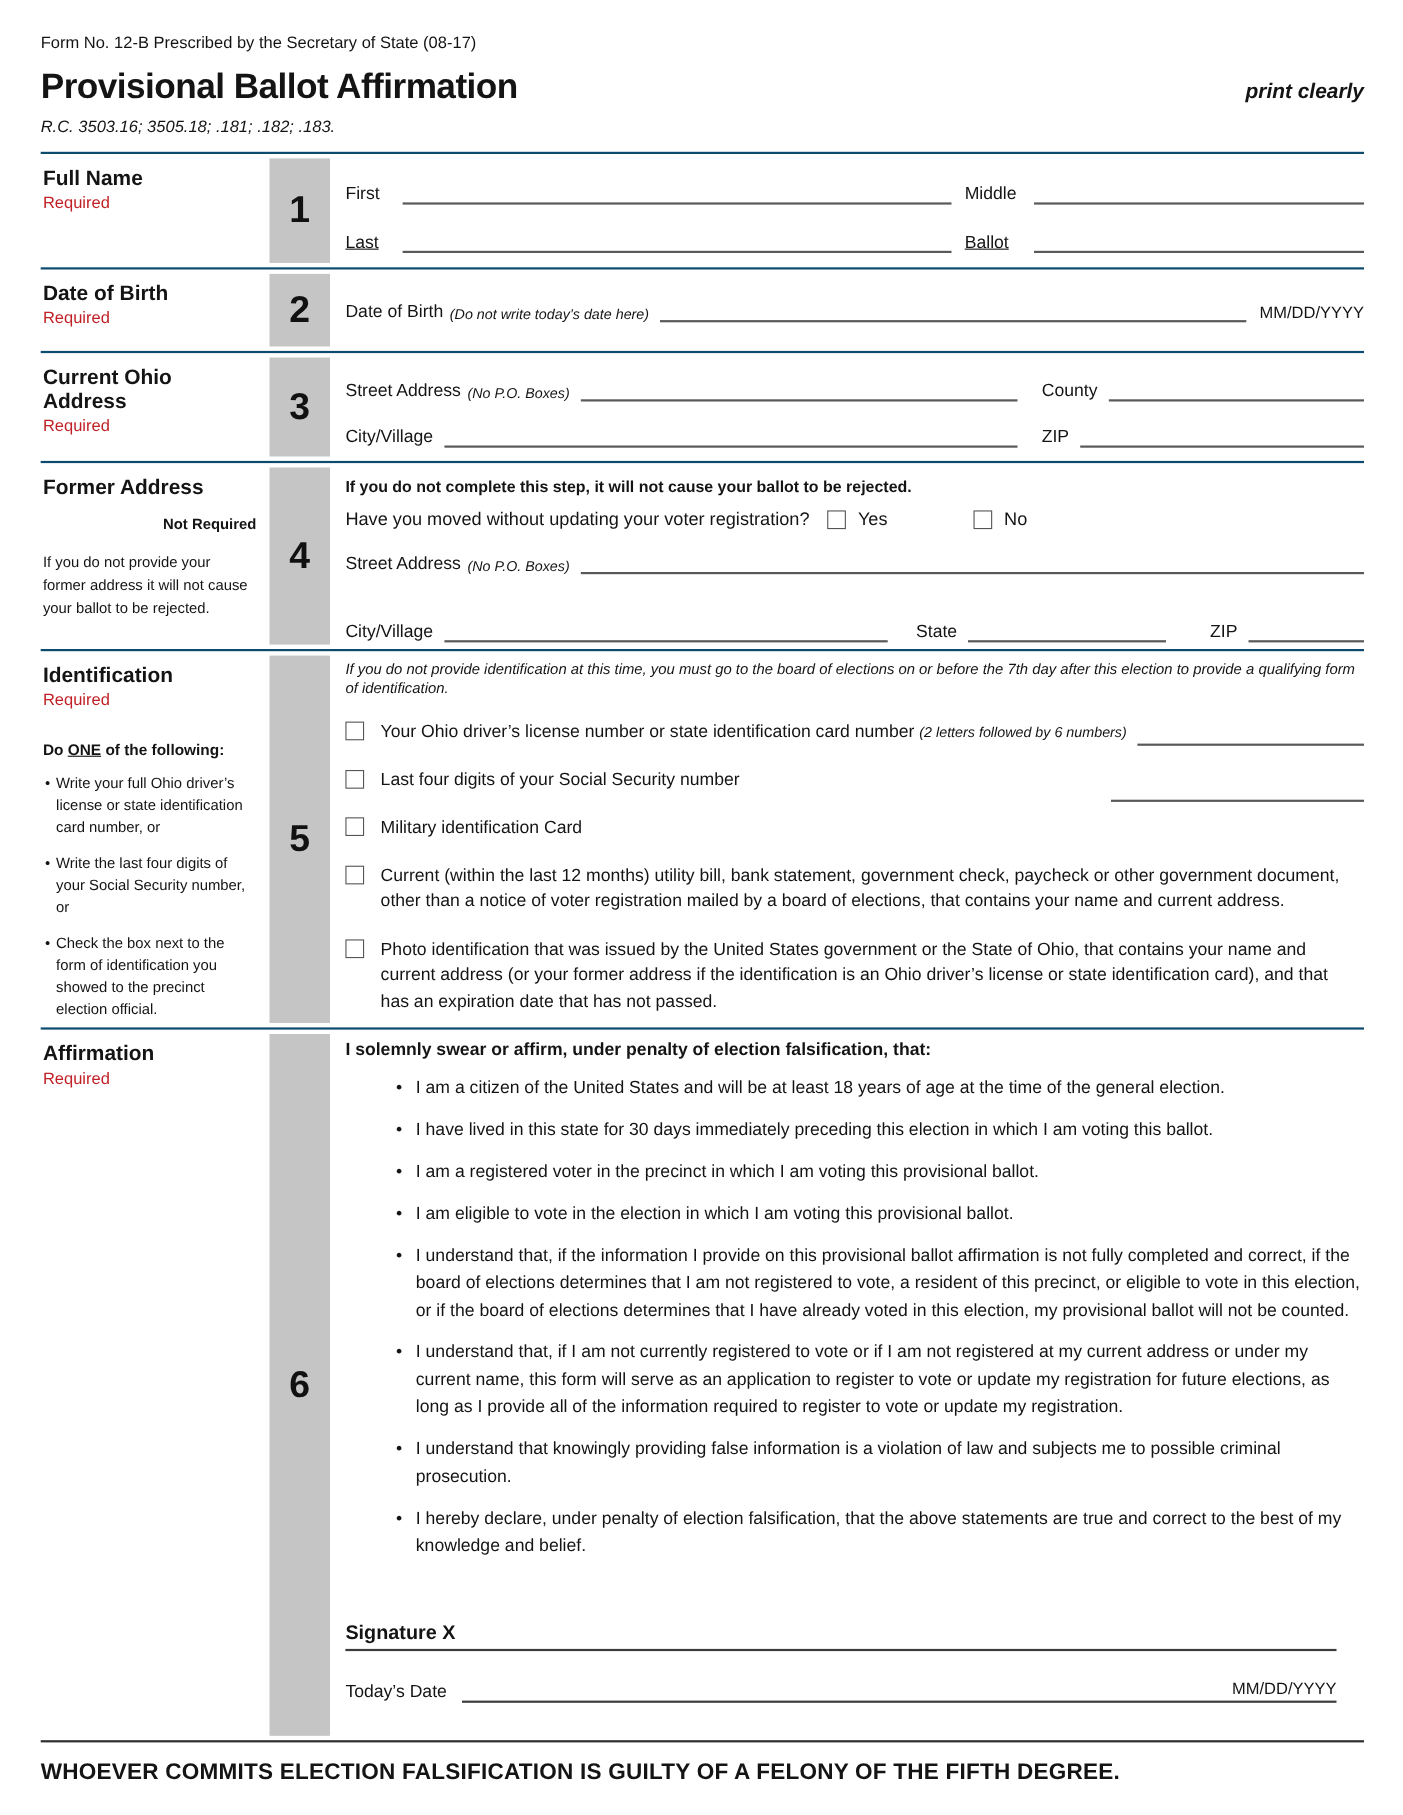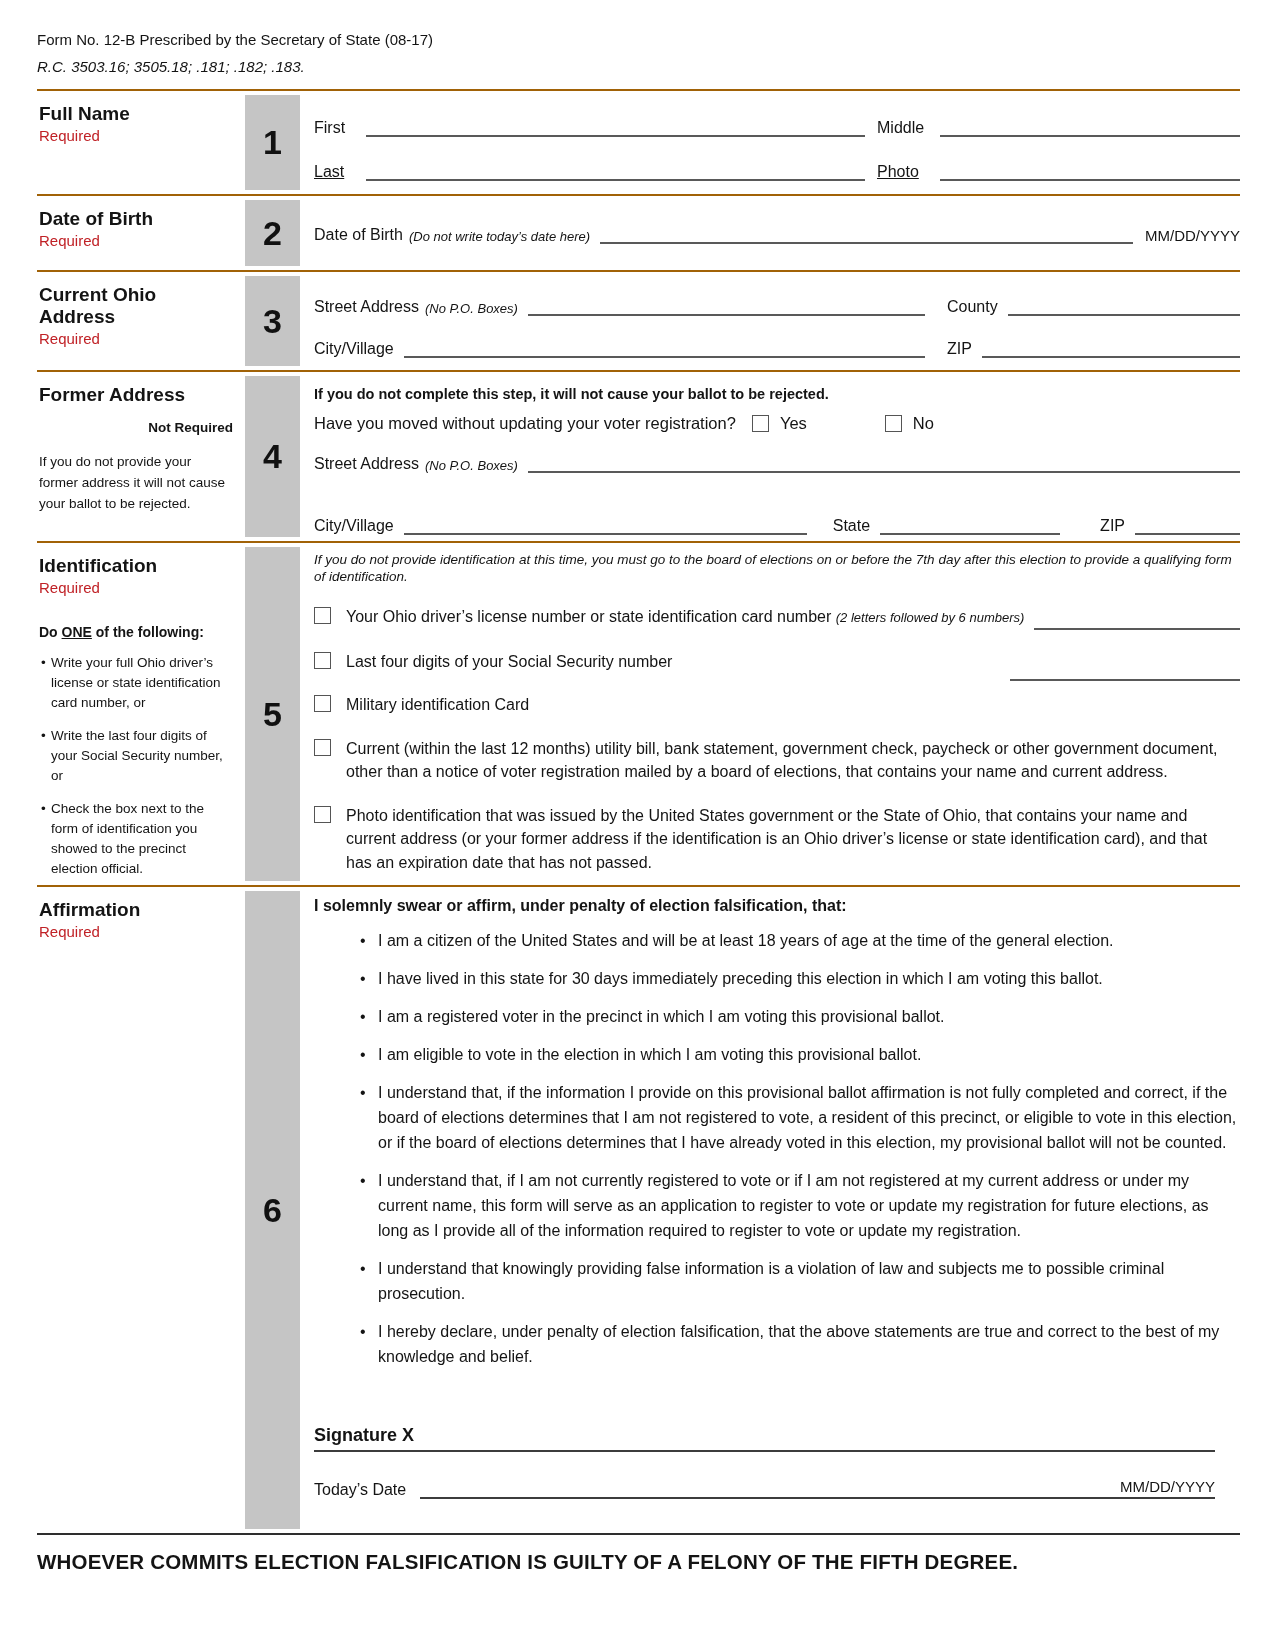--- a/index.html
+++ b/index.html
@@ -10,21 +10,21 @@
     font-family:"Liberation Sans", sans-serif;
   }
   
   .form-no { padding-top:31px; font-size:15px; }
   .title-row { display:flex; justify-content:space-between; align-items:baseline; margin-top:12px; }
   .page-title { font-size:32px; font-weight:bold; letter-spacing:-0.5px; }
   .print-clearly { font-size:19px; font-weight:bold; font-style:italic; }
   .rc-line { font-size:15px; font-style:italic; margin-top:10px; padding-bottom:14px; }
 
   
-  .section { display:grid; grid-template-columns:208px 55px 1fr; border-top:2px solid #a16207; box-sizing:border-box; }
+  .section { display:grid; grid-template-columns:208px 55px 1fr; border-top:2px solid #0c4a6e; box-sizing:border-box; }
   .sec-label { padding:12px 12px 6px 2px; }
   .sec-title { font-size:19px; font-weight:bold; line-height:22px; max-width:170px; }
   .required { font-size:15px; margin-top:2px; }
   .not-required { font-size:13.5px; font-weight:bold; margin-top:14px;text-align:right; }
   .side-note { font-size:13.5px; line-height:21px; margin-top:16px; max-width:190px; }
   .badge { background:#c5c5c5; margin:4px 0; display:flex; align-items:center; justify-content:center;
            font-size:34px; font-weight:bold; color:#111; }
   .sec-content { padding:6px 0 6px 14px; }
 
   
@@ -89,39 +89,43 @@
   
   .s1 { min-height:105px; } .s2 { min-height:76px; } .s3 { min-height:100px; }
   .s4 { min-height:145px; } .s5 { min-height:317px; } .s6 { min-height:648px; }
 </style>
 </head>
 <body>
 
 <div class="page">
 
   <div class="form-no">Form No. 12-B Prescribed by the Secretary of State (08-17)</div>
+  <div class="title-row">
+    <div class="page-title">Provisional Ballot Affirmation</div>
+    <div class="print-clearly">print clearly</div>
+  </div>
   <div class="rc-line">R.C. 3503.16; 3505.18; .181; .182; .183.</div>
 
   <div class="section s1">
     <div class="sec-label">
       <div class="sec-title">Full Name</div>
       <div class="required" style="color:#C02126">Required</div>
     </div>
     <div class="badge">1</div>
     <div class="sec-content">
       <div class="s1-row" style="padding-top:18px;">
         <span class="flabel">First</span>
         <div class="wline"></div>
         <span class="flabel second">Middle</span>
         <div class="wline"></div>
       </div>
       <div class="s1-row" style="margin-top:22px;text-decoration:underline;">
         <span class="flabel">Last</span>
         <div class="wline"></div>
-        <span class="flabel second">Photo</span>
+        <span class="flabel second">Ballot</span>
         <div class="wline"></div>
       </div>
     </div>
   </div>
 
   <div class="section s2">
     <div class="sec-label">
       <div class="sec-title">Date of Birth</div>
       <div class="required" style="color:#C02126">Required</div>
     </div>

